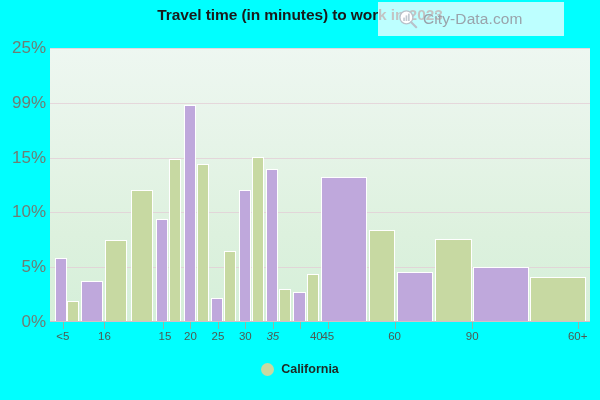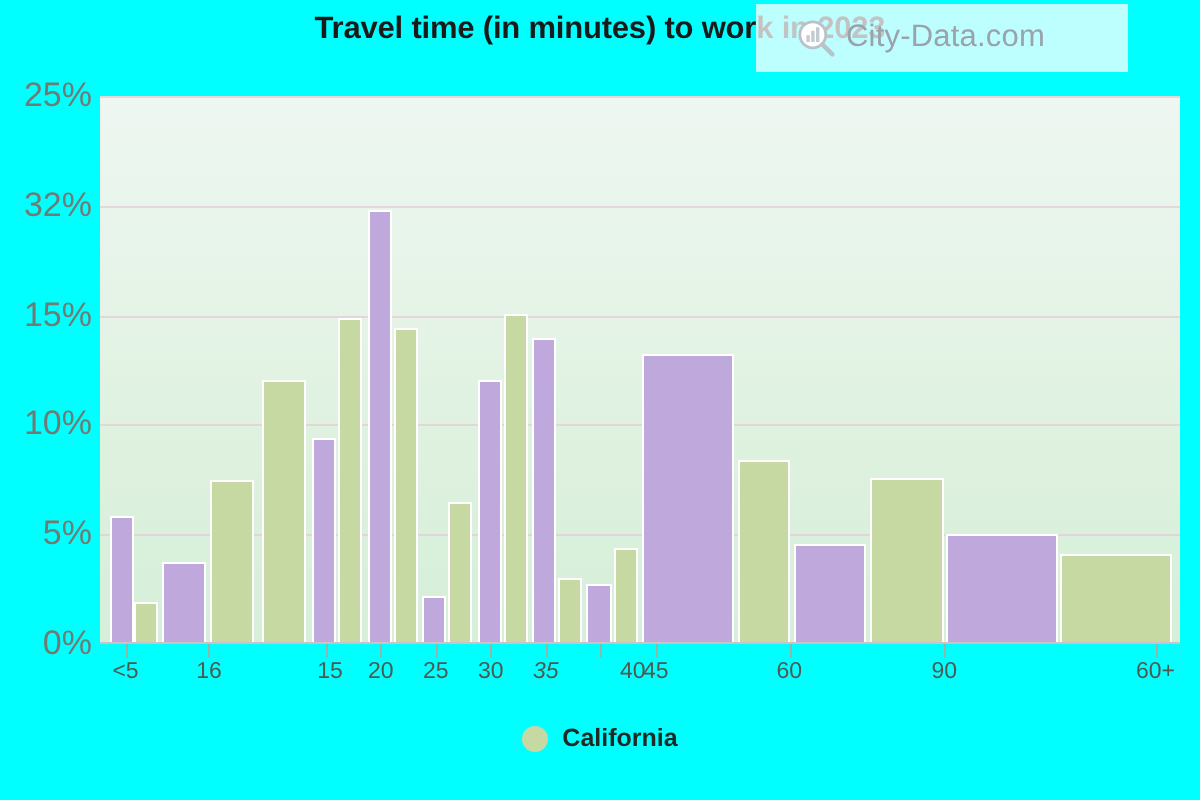--- a/index.html
+++ b/index.html
@@ -192,21 +192,21 @@
         <div class="bar s-california" title="California 90: 4.1%" style="left: 480.109px; width: 55.4727px; height: 44.936px;"></div>
       </div>
     <div class="plot-baseline"></div>
   </div>
 
   <div id="y-axis">
       <div class="y-label" style="top: 322px;">0%</div>
       <div class="y-label" style="top: 267.2px;">5%</div>
       <div class="y-label" style="top: 212.4px;">10%</div>
       <div class="y-label" style="top: 157.6px;">15%</div>
-      <div class="y-label" style="top: 102.8px;">32%</div>
+      <div class="y-label" style="top: 102.8px;">99%</div>
       <div class="y-label" style="top: 48px;">25%</div>
     </div>
 
   <div class="x-axis" id="x-axis">
       <div class="x-tick" style="left: 12.7636px;"></div>
       <div class="x-label" style="left: 12.7636px;">&lt;5</div>
       <div class="x-tick" style="left: 54.4909px;"></div>
       <div class="x-label" style="left: 54.4909px;">16</div>
       <div class="x-tick" style="left: 112.909px;"></div>
       <div class="x-label" style="left: 115px;">15</div>

